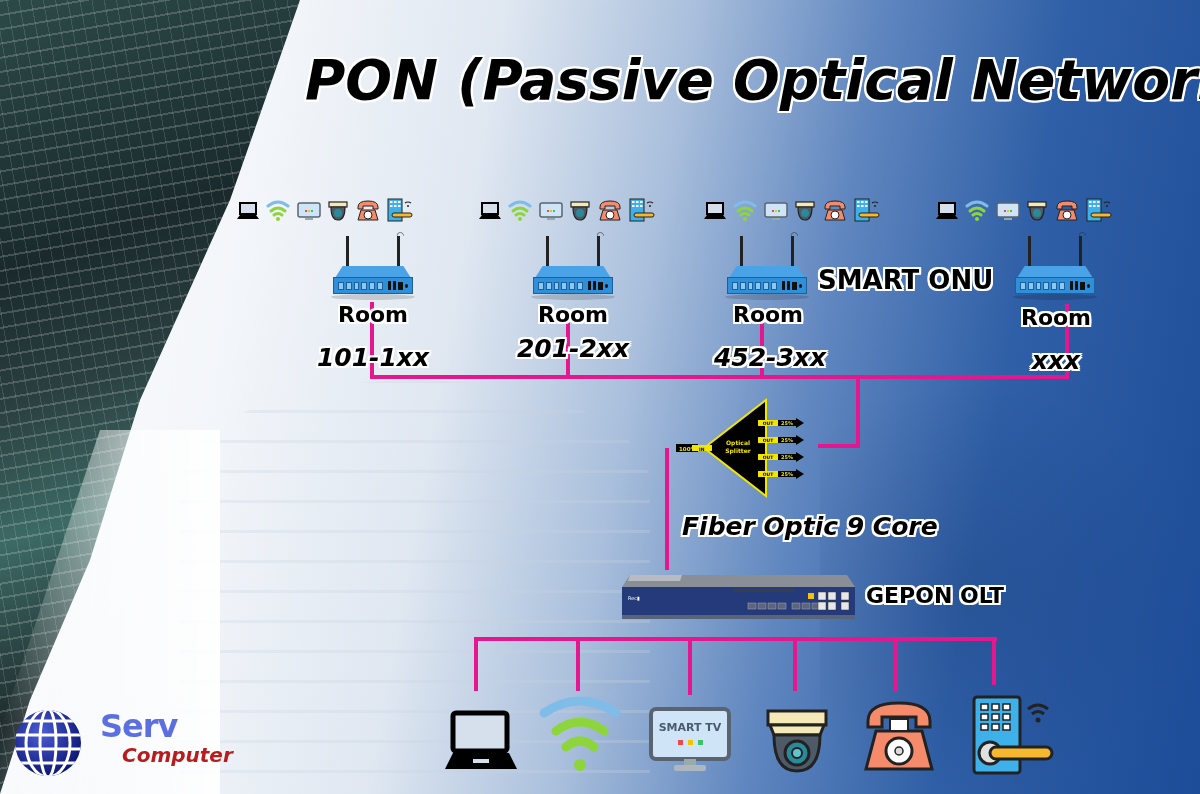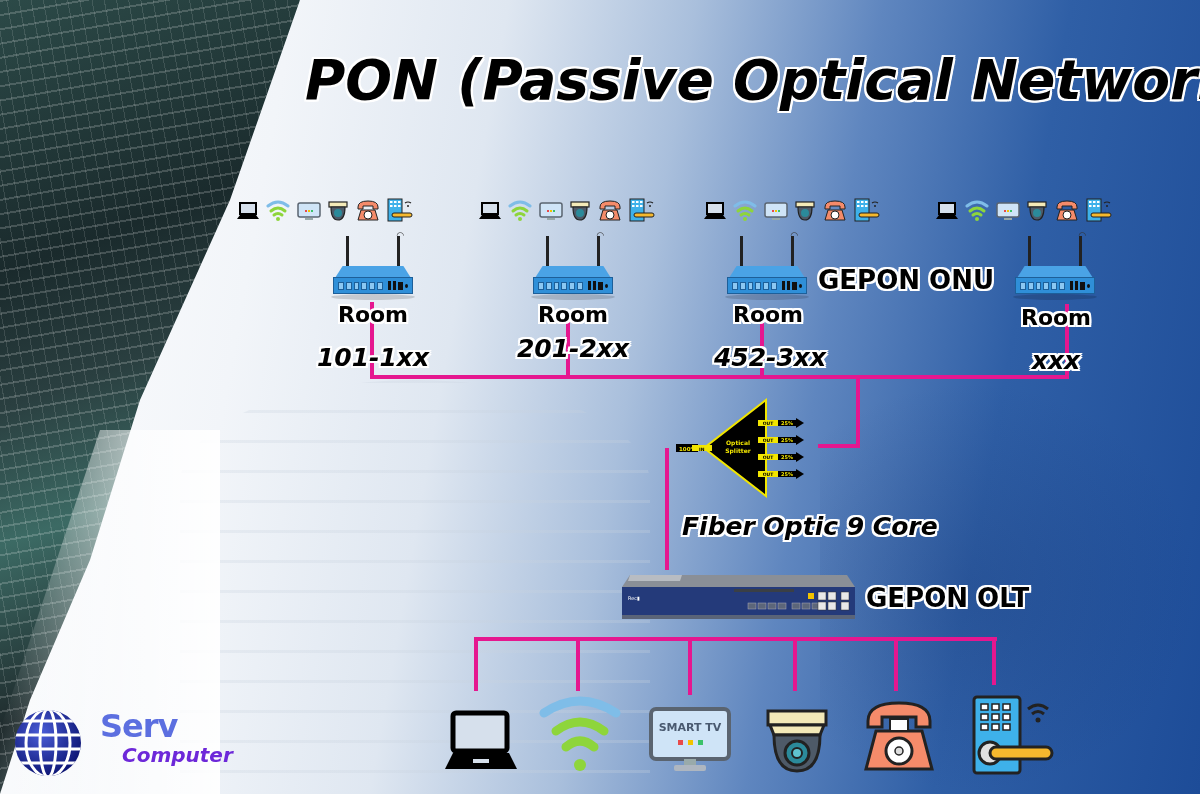--- a/index.html
+++ b/index.html
@@ -41,21 +41,21 @@
     font-weight: bold; font-style: italic;
     text-shadow:
       -2px -2px 0 #fff, 2px -2px 0 #fff, -2px 2px 0 #fff, 2px 2px 0 #fff,
       0 -2px 0 #fff, 0 2px 0 #fff, -2px 0 0 #fff, 2px 0 0 #fff;
     font-family: "DejaVu Sans", sans-serif;
     white-space: nowrap;
     position: absolute;
   }
   .title { left: 305px; top: 48px; font-size: 55px; letter-spacing: 0px; }
   .onu-label { left: 818px; top: 265px; font-size: 26px; font-style: normal; }
-  .olt-label { left: 866px; top: 583px; font-size: 26px; font-style: normal; }
+  .olt-label { left: 866px; top: 583px; font-size: 22px; font-style: normal; }
   .fiber-label { left: 682px; top: 512px; font-size: 25px; }
   .room { font-size: 22px; text-align: center; font-style: normal; }
   .room-num { font-size: 25px; text-align: center; }
 
   
   .line { position: absolute; background: #e5178f; }
 
   
   .icon-row { position: absolute; display: flex; gap: 6px; align-items: center; height: 26px; }
   .mini { width: 24px; height: 24px; position: relative; }
@@ -85,21 +85,21 @@
 
   
   .olt { position: absolute; left: 622px; top: 573px; width: 235px; height: 48px; }
 
   
   .big { position: absolute; top: 695px; height: 80px; }
 
   
   .logo { position: absolute; left: 12px; top: 705px; width: 220px; height: 80px; }
   .logo-serv { position: absolute; left: 88px; top: 2px; font-family: "DejaVu Sans", sans-serif; font-weight: bold; font-size: 32px; color: #5c6fe0; letter-spacing: -1px; }
-  .logo-comp { position: absolute; left: 110px; top: 38px; font-family: "DejaVu Sans", sans-serif; font-weight: bold; font-style: italic; font-size: 20px; color: #6d28d9; }
+  .logo-comp { position: absolute; left: 110px; top: 38px; font-family: "DejaVu Sans", sans-serif; font-weight: bold; font-style: italic; font-size: 20px; color: #b91c1c; }
 </style>
 </head>
 <body>
 
 <div class="bg-building"></div>
 <div class="bg-tree"></div>
 <div class="tower"></div>
 <div class="tower-fade"></div>
 
 <div class="outlined title">PON (Passive Optical Network)</div>
@@ -377,21 +377,21 @@
 
 <div class="outlined room" style="left:333px; top:302px; width:80px;">Room</div>
 <div class="outlined room-num" style="left:313px; top:343px; width:120px;">101-1xx</div>
 <div class="outlined room" style="left:533px; top:302px; width:80px;">Room</div>
 <div class="outlined room-num" style="left:513px; top:334px; width:120px;">201-2xx</div>
 <div class="outlined room" style="left:728px; top:302px; width:80px;">Room</div>
 <div class="outlined room-num" style="left:710px; top:343px; width:120px;">452-3xx</div>
 <div class="outlined room" style="left:1016px; top:305px; width:80px;">Room</div>
 <div class="outlined room-num" style="left:1016px; top:346px; width:80px;">xxx</div>
 
-<div class="outlined onu-label">GEPON ONU</div>
+<div class="outlined onu-label">SMART ONU</div>
 
 <svg class="splitter" viewBox="0 0 140 100">
   <polygon points="90,2 90,98 28,50" fill="#000" stroke="#f2e600" stroke-width="2"></polygon>
   <rect x="0" y="46" width="22" height="8" fill="#000"></rect>
   <polygon points="-2,44 4,50 -2,56" fill="#000"></polygon>
   <rect x="2" y="47" width="14" height="6" fill="#000"></rect>
   <text x="3" y="52.5" font-size="5.5" fill="#f2e600" font-weight="bold" font-family="DejaVu Sans, sans-serif">100%</text>
   <rect x="16" y="47" width="20" height="6" fill="#f2e600"></rect>
   <text x="23" y="52.5" font-size="4.5" fill="#000" font-weight="bold" font-family="DejaVu Sans, sans-serif">IN</text>
   <text x="62" y="47" font-size="6" fill="#f2e600" font-weight="bold" text-anchor="middle" font-family="DejaVu Sans, sans-serif">Optical</text>

